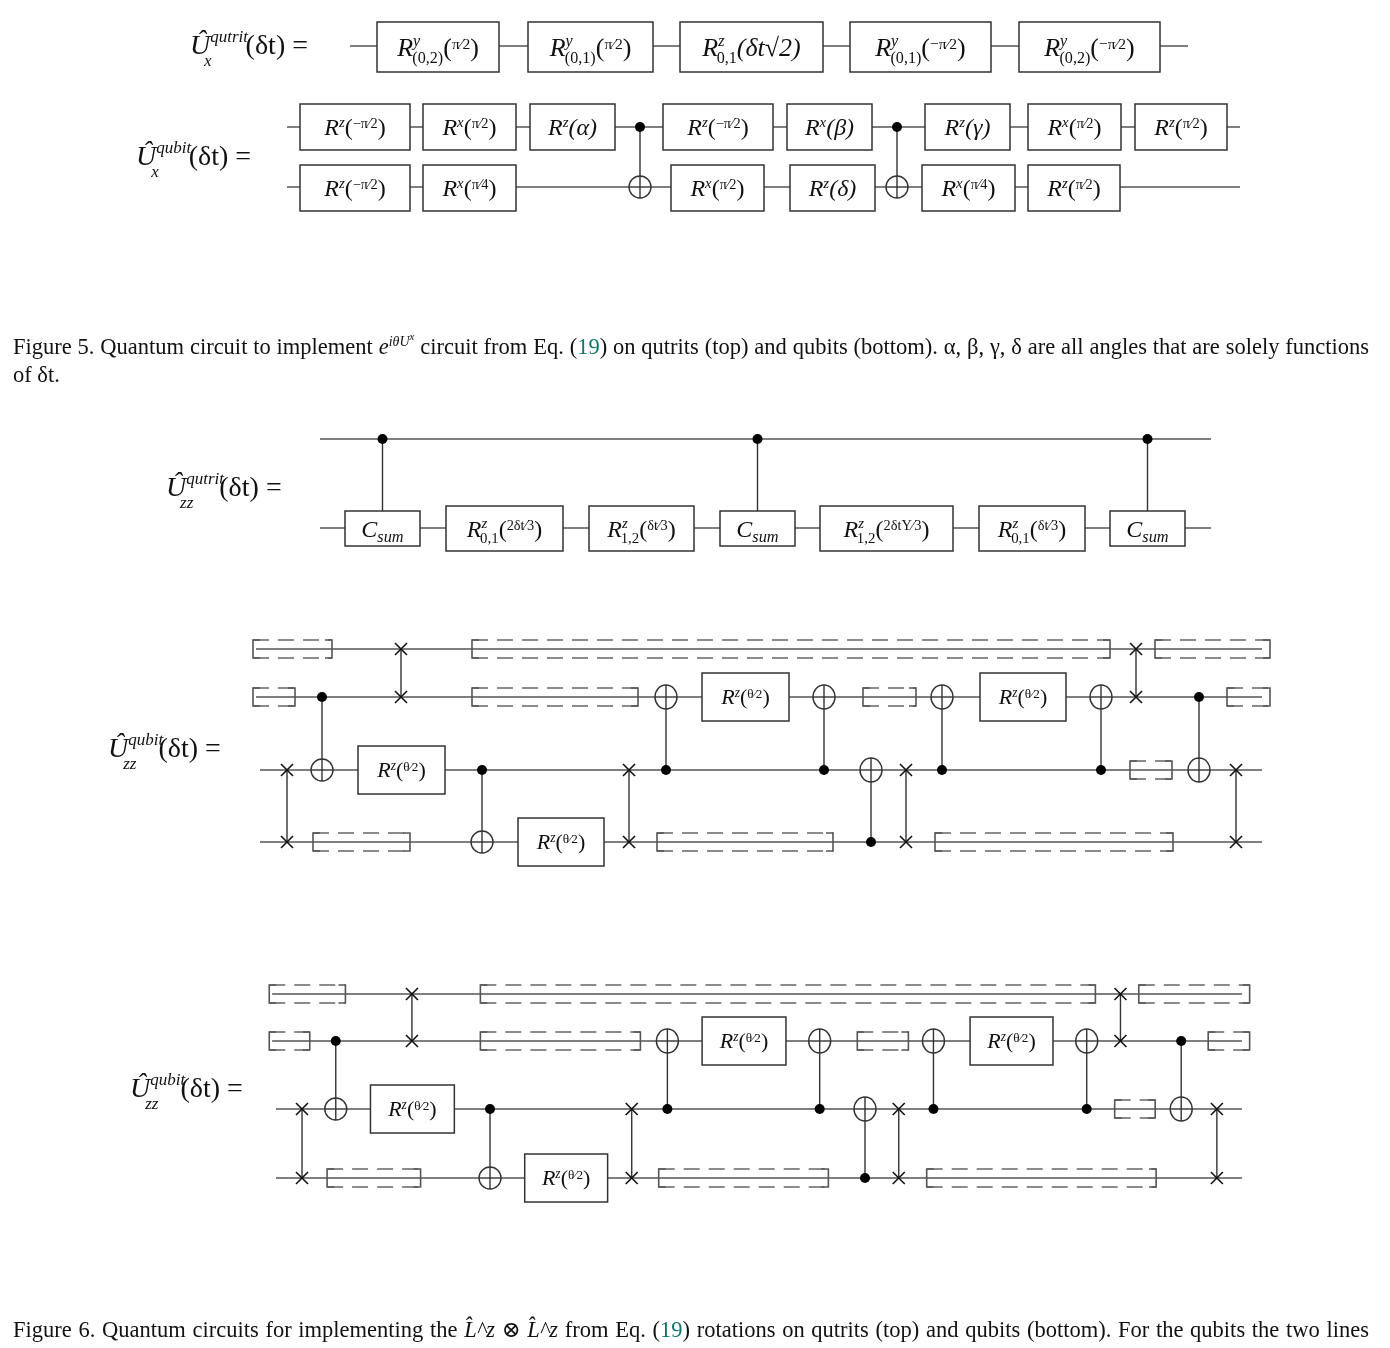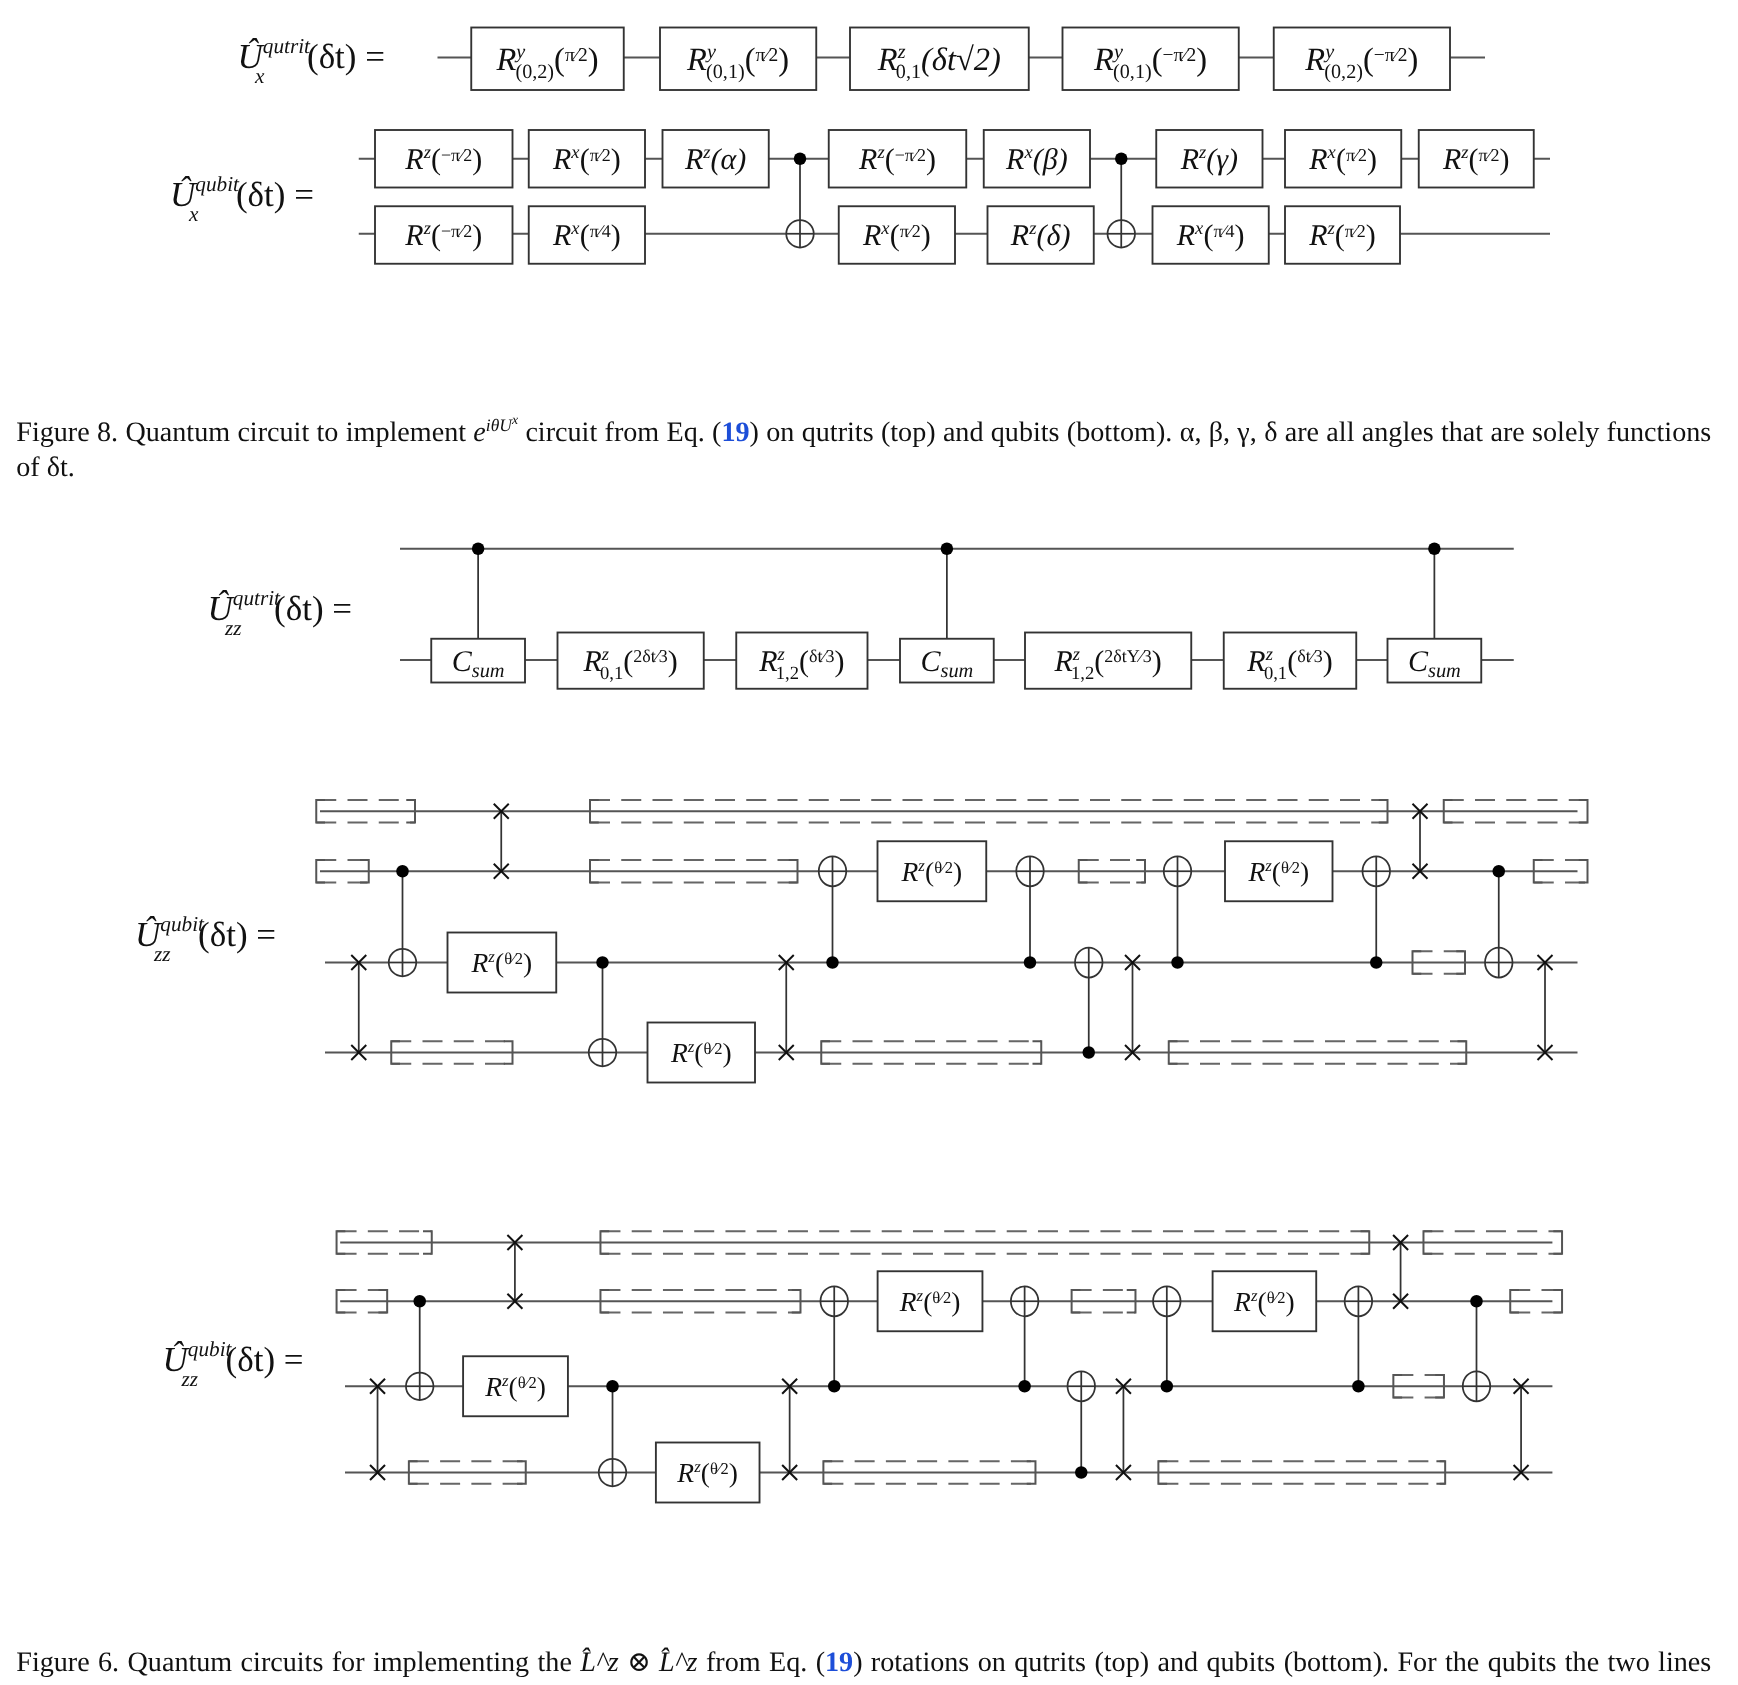--- a/index.html
+++ b/index.html
@@ -1,19 +1,19 @@
 <!DOCTYPE html>
 <html><head>
 <meta charset="utf-8">
 <style>
   html,body{margin:0;padding:0;background:#ffffff;}
   body{width:1390px;height:1348px;position:relative;overflow:hidden;font-family:"DejaVu Serif","Liberation Serif",serif;color:#111;}
   #fig{position:absolute;left:0;top:0;}
   .caption{position:absolute;left:13px;width:1356px;font-family:"Liberation Serif","DejaVu Serif",serif;font-size:22.5px;line-height:28px;text-align:justify;color:#111;}
-  .caption .ref{color:#1d4ed8;font-weight:bold;}
+  .caption .ref{color:#0f766e;}
   .caption i{}
   .cap5{top:322px;}
   .cap6{top:1316px;}
   svg text{font-family:"Liberation Serif","DejaVu Serif",serif;fill:#111;}
 </style>
 </head>
 <body>
 
 <svg id="fig" width="1390" height="1348" viewBox="0 0 1390 1348" xmlns="http://www.w3.org/2000/svg">
   <defs>
@@ -573,15 +573,15 @@
           <text x="744.0219999999999" y="1048.48" text-anchor="middle" font-size="22"><tspan font-style="italic">R</tspan><tspan font-style="italic" font-size="13.64" dy="-7.92">z</tspan><tspan dy="7.92">(</tspan><tspan font-size="13.2" dy="-6.16">θ⁄2</tspan><tspan dy="6.16">)</tspan></text>
         </g>
         <g>
           <rect x="970.0799999999999" y="1017" width="82.904" height="48" fill="#fff" stroke="#333" stroke-width="1.5"></rect>
           <text x="1011.5319999999999" y="1048.48" text-anchor="middle" font-size="22"><tspan font-style="italic">R</tspan><tspan font-style="italic" font-size="13.64" dy="-7.92">z</tspan><tspan dy="7.92">(</tspan><tspan font-size="13.2" dy="-6.16">θ⁄2</tspan><tspan dy="6.16">)</tspan></text>
         </g>
       </g>
   </g>
 </svg>
 
-<div class="caption cap5"><span>Figure 8. Quantum circuit to implement </span><i>e<sup style="font-size:14px">iθU<sup style="font-size:11px">x</sup></sup></i><span> circuit from Eq. (</span><span class="ref">19</span><span>) on qutrits (top) and qubits (bottom). α, β, γ, δ are all angles that are solely functions of δt.</span></div>
+<div class="caption cap5"><span>Figure 5. Quantum circuit to implement </span><i>e<sup style="font-size:14px">iθU<sup style="font-size:11px">x</sup></sup></i><span> circuit from Eq. (</span><span class="ref">19</span><span>) on qutrits (top) and qubits (bottom). α, β, γ, δ are all angles that are solely functions of δt.</span></div>
 
 <div class="caption cap6"><span>Figure 6. Quantum circuits for implementing the </span><i>L̂^z ⊗ L̂^z</i><span> from Eq. (</span><span class="ref">19</span><span>) rotations on qutrits (top) and qubits (bottom). For the qubits the two lines correspond to the top line on the qutrit circuit and the bottom two lines correspond to the bottom line on the qutrit circuit. The boxes indicate all the places where qubits are idling (no gate operations are being applied).</span></div>
 
 </body></html>

